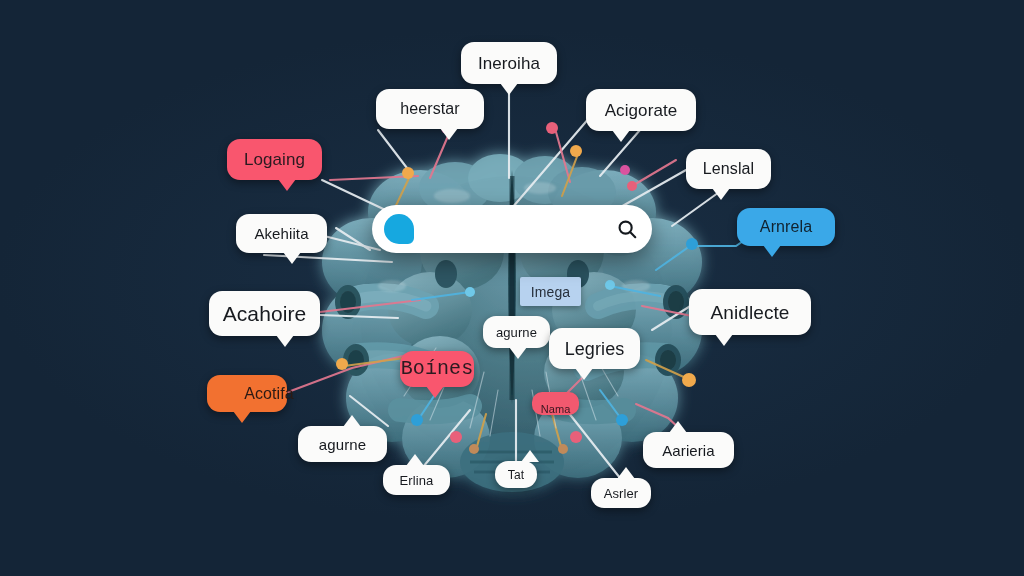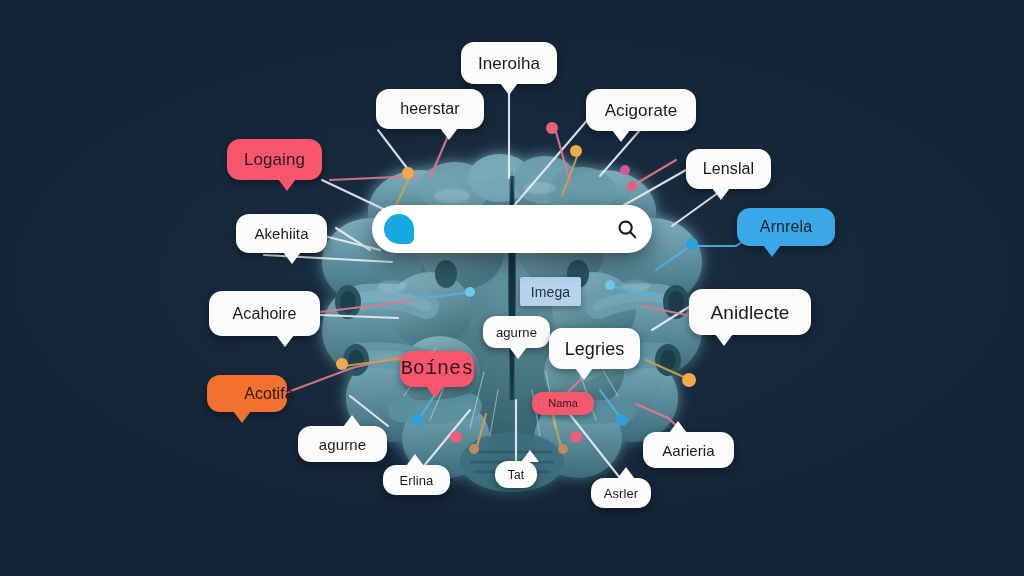--- a/index.html
+++ b/index.html
@@ -340,41 +340,41 @@
       <div class="bubble b-white tail-d" style="left: 686px; top: 149px; width: 85px; height: 40px; z-index: 30;">
         <span class="txt" style="font-size: 16px;">Lenslal</span>
       </div>
       <div class="bubble b-white tail-dr" style="left: 236px; top: 214px; width: 91px; height: 39px; z-index: 30;">
         <span class="txt" style="font-size: 15px;">Akehiita</span>
       </div>
       <div class="bubble b-blue tail-d" style="left: 737px; top: 208px; width: 98px; height: 38px; z-index: 30;">
         <span class="txt" style="font-size: 16px;">Arnrela</span>
       </div>
       <div class="bubble b-white tail-dr" style="left: 209px; top: 291px; width: 111px; height: 45px; z-index: 30;">
-        <span class="txt" style="font-size: 16px;">Acahoire</span>
+        <span class="txt" style="font-size: 21px;">Acahoire</span>
       </div>
       <div class="bubble pill-blue tail-none" style="left: 520px; top: 277px; width: 61px; height: 29px; z-index: 30;">
         <span class="txt" style="font-size: 14px;">Imega</span>
       </div>
       <div class="bubble b-white tail-d" style="left: 689px; top: 289px; width: 122px; height: 46px; z-index: 30;">
         <span class="txt" style="font-size: 19px;">Anidlecte</span>
       </div>
       <div class="bubble b-white tail-d" style="left: 483px; top: 316px; width: 67px; height: 32px; z-index: 30;">
         <span class="txt" style="font-size: 13px;">agurne</span>
       </div>
       <div class="bubble b-white tail-d" style="left: 549px; top: 328px; width: 91px; height: 41px; z-index: 30;">
         <span class="txt" style="font-size: 18px;">Legries</span>
       </div>
       <div class="bubble b-pink tail-d" style="left: 400px; top: 351px; width: 74px; height: 36px; z-index: 30;">
         <span class="txt" style="font-size: 20px; font-family: Liberation Mono, monospace;">Boínes</span>
       </div>
       <div class="bubble b-orange tail-d" style="left: 207px; top: 375px; width: 80px; height: 37px; z-index: 30;">
         <span class="txt" style="font-size: 16px;">Acotifa</span>
       </div>
-      <div class="bubble pill-pink tail-none" style="left: 532px; top: 392px; width: 62px; height: 23px; z-index: 30;">
+      <div class="bubble pill-pink tail-none" style="left: 532px; top: 392px; width: 47px; height: 23px; z-index: 30; align-items: flex-end;">
         <span class="txt" style="font-size: 11px;">Nama</span>
       </div>
       <div class="bubble b-white tail-ur" style="left: 298px; top: 426px; width: 89px; height: 36px; z-index: 30;">
         <span class="txt" style="font-size: 15px;">agurne</span>
       </div>
       <div class="bubble b-white tail-u" style="left: 643px; top: 432px; width: 91px; height: 36px; z-index: 30;">
         <span class="txt" style="font-size: 15px;">Aarieria</span>
       </div>
       <div class="bubble b-white tail-ur" style="left: 383px; top: 465px; width: 67px; height: 30px; z-index: 30;">
         <span class="txt" style="font-size: 13px;">Erlina</span>

